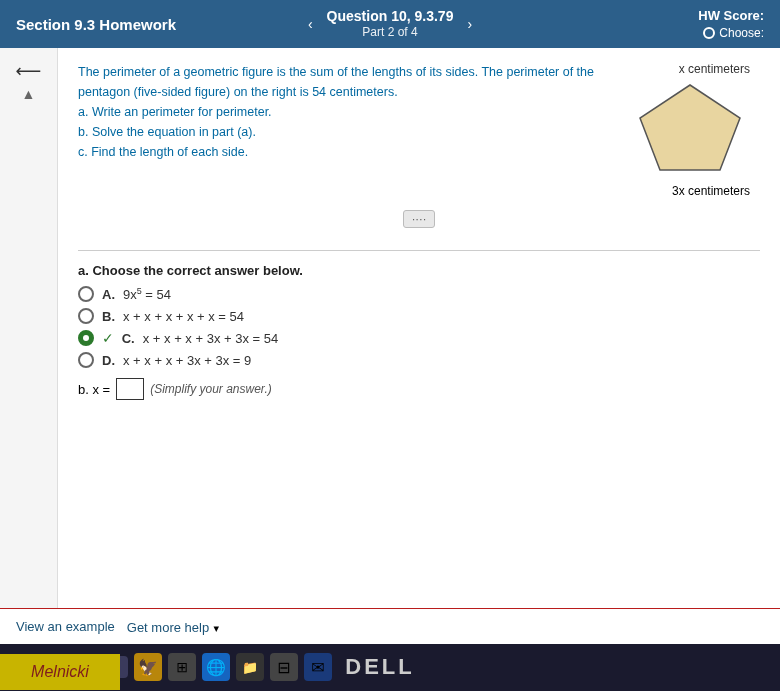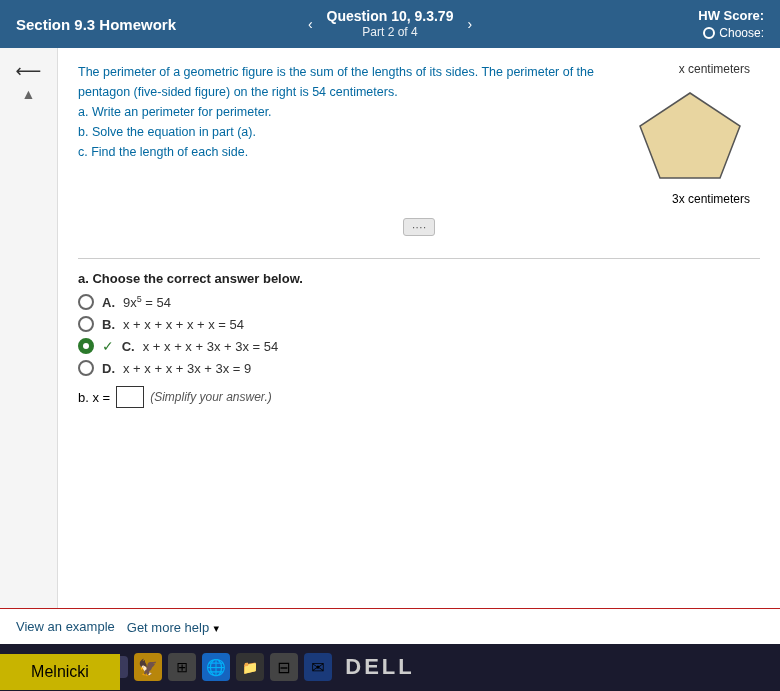--- a/index.html
+++ b/index.html
@@ -126,21 +126,21 @@
       display: flex;
       flex-direction: column;
       align-items: flex-end;
       padding-right: 10px;
       position: relative;
     }
 
     .pentagon-label-x {
       font-size: 12px;
       color: #333;
-      margin-bottom: 12px;
+      margin-bottom: 4px;
       text-align: center;
     }
     .pentagon-label-3x {
       font-size: 12px;
       color: #000000;
       margin-top: 4px;
     }
 
     .divider {
       border: none;
@@ -295,21 +295,22 @@
       bottom: 0;
       left: 0;
       width: 120px;
       height: 36px;
       display: flex;
       align-items: center;
       justify-content: center;
     }
     .username-text {
       font-size: 16px;
-      color: #000000;
+      font-style: italic;
+      color: #7f1d1d;
     }
 
     
     .dell-logo {
       position: absolute;
       bottom: 8px;
       left: 50%;
       transform: translateX(-50%);
       color: #ddd;
       font-size: 22px;

